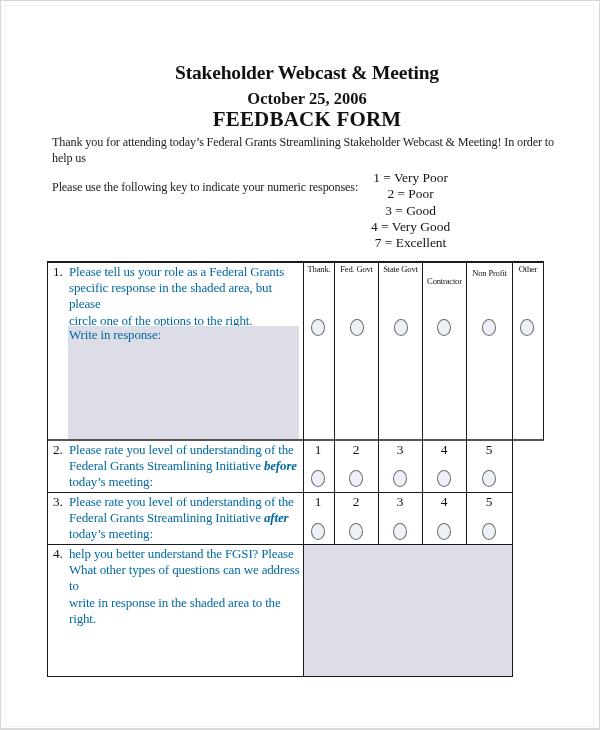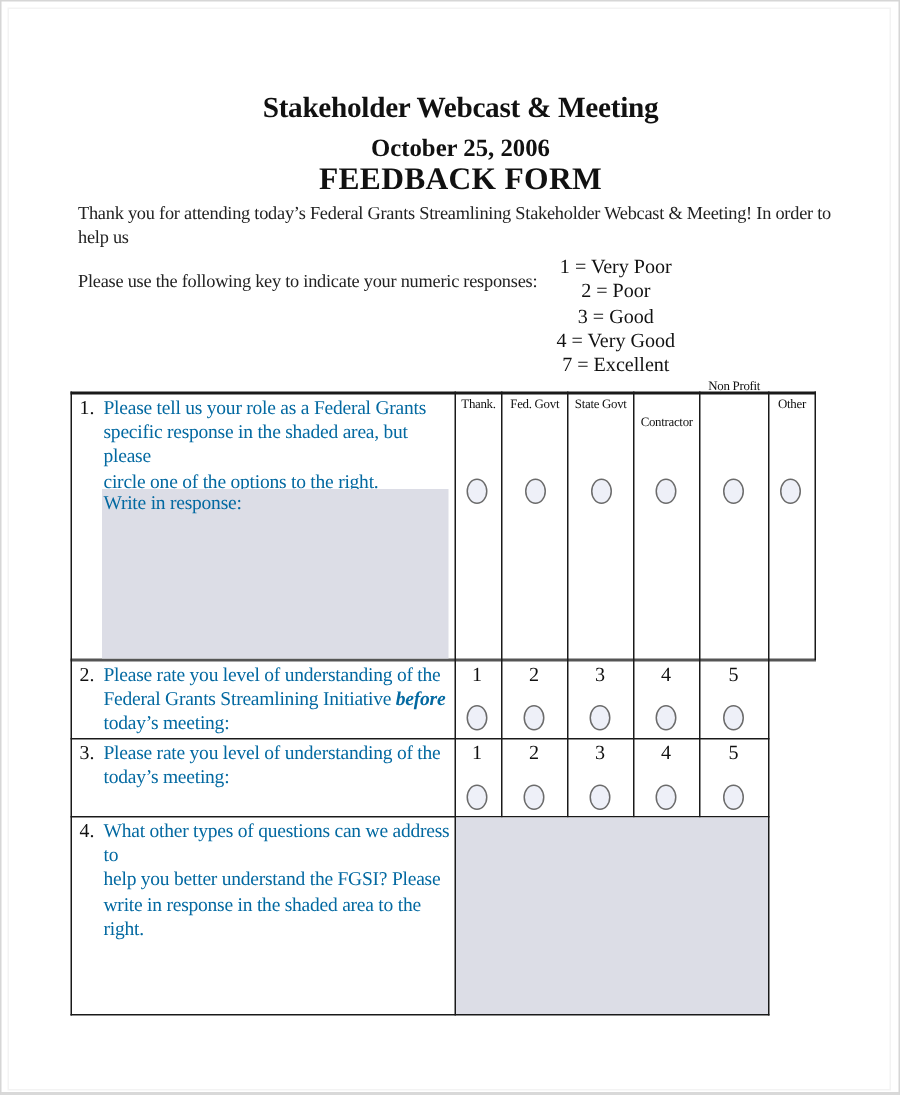--- a/index.html
+++ b/index.html
@@ -94,21 +94,21 @@
       <div>specific response in the shaded area, but please</div>
       <div>circle one of the options to the right.</div>
     </div>
     <div class="shade" style="left:68px; top:326px; width:231px; height:113px;"></div>
     <div class="cell-text" style="left:69px; top:327px;">Write in response:</div>
 
     <div class="col-head" style="left:304px; top:264px; width:30px;">Thank.</div>
     <div class="col-head" style="left:335px; top:264px; width:43px;">Fed. Govt</div>
     <div class="col-head" style="left:379px; top:264px; width:43px;">State Govt</div>
     <div class="col-head" style="left:423px; top:276px; width:43px;text-align:center;">Contractor</div>
-    <div class="col-head" style="left:467px; top:252px; width:45px;">Non Profit</div>
+    <div class="col-head" style="left:467px; top:268px; width:45px;">Non Profit</div>
     <div class="col-head" style="left:513px; top:264px; width:30px;">Other</div>
 
     <div class="radio" style="left:311px; top:319px;"></div>
     <div class="radio" style="left:350px; top:319px;"></div>
     <div class="radio" style="left:394px; top:319px;"></div>
     <div class="radio" style="left:437px; top:319px;"></div>
     <div class="radio" style="left:482px; top:319px;"></div>
     <div class="radio" style="left:520px; top:319px;"></div>
   </div>
 
@@ -128,36 +128,37 @@
     <div class="radio" style="left:349px; top:470px;"></div>
     <div class="radio" style="left:393px; top:470px;"></div>
     <div class="radio" style="left:437px; top:470px;"></div>
     <div class="radio" style="left:482px; top:470px;"></div>
   </div>
 
   <div>
     <div class="q-num" style="left:53px; top:494px;">3.</div>
     <div class="cell-text" style="left:69px; top:494px; width:232px;">
       <div>Please rate you level of understanding of the</div>
+      <div><span>Federal Grants Streamlining Initiative </span><b><i>after</i></b></div>
       <div>today’s meeting:</div>
     </div>
     <div class="scale-num" style="left:308px; top:494px;">1</div>
     <div class="scale-num" style="left:346px; top:494px;">2</div>
     <div class="scale-num" style="left:390px; top:494px;">3</div>
     <div class="scale-num" style="left:434px; top:494px;">4</div>
     <div class="scale-num" style="left:479px; top:494px;">5</div>
     <div class="radio" style="left:311px; top:523px;"></div>
     <div class="radio" style="left:349px; top:523px;"></div>
     <div class="radio" style="left:393px; top:523px;"></div>
     <div class="radio" style="left:437px; top:523px;"></div>
     <div class="radio" style="left:482px; top:523px;"></div>
   </div>
 
   <div>
     <div class="q-num" style="left:53px; top:546px;">4.</div>
     <div class="cell-text" style="left:69px; top:546px; width:232px;">
+      <div>help you better understand the FGSI?  Please</div>
       <div>What other types of questions can we address to</div>
-      <div>help you better understand the FGSI?  Please</div>
       <div>write in response in the shaded area to the right.</div>
     </div>
     <div class="shade" style="left:304px; top:545px; width:208px; height:131px;"></div>
   </div>
 </div>
 
 </body></html>

